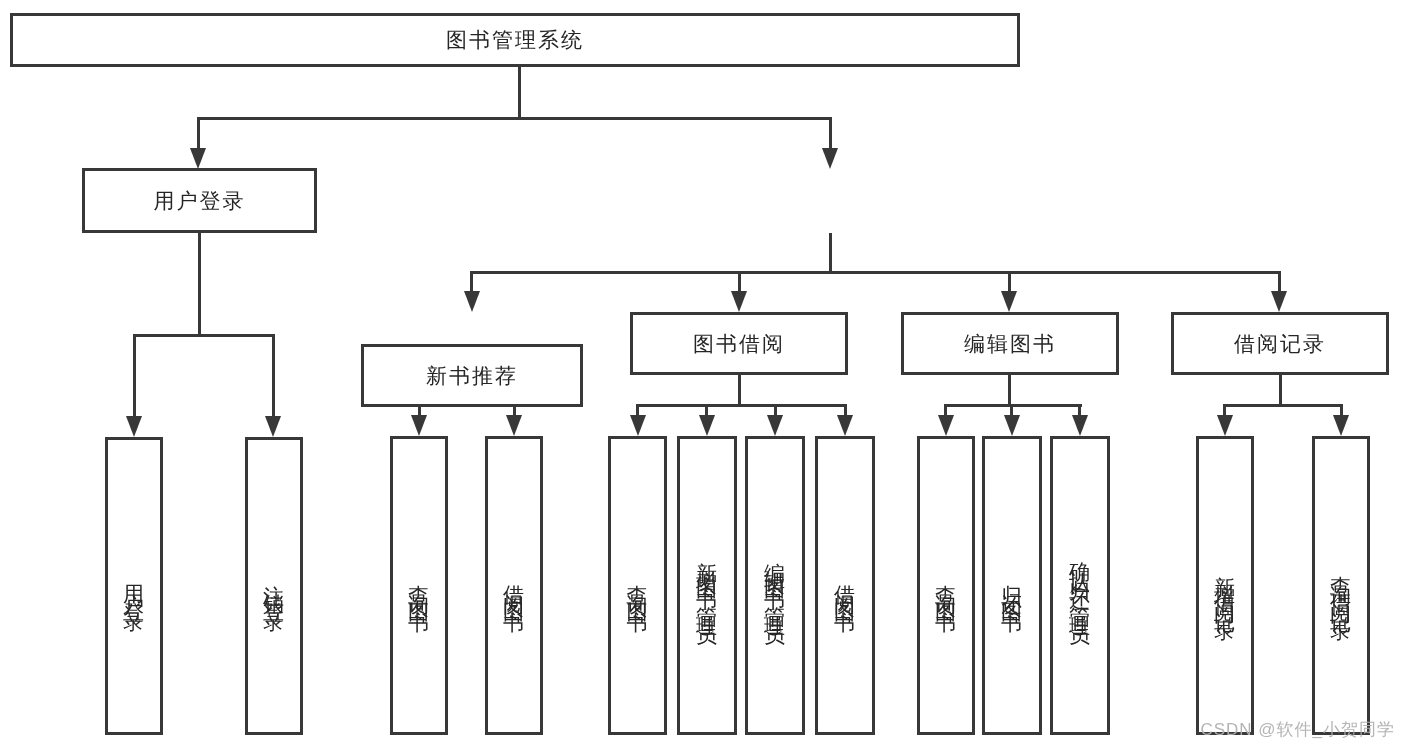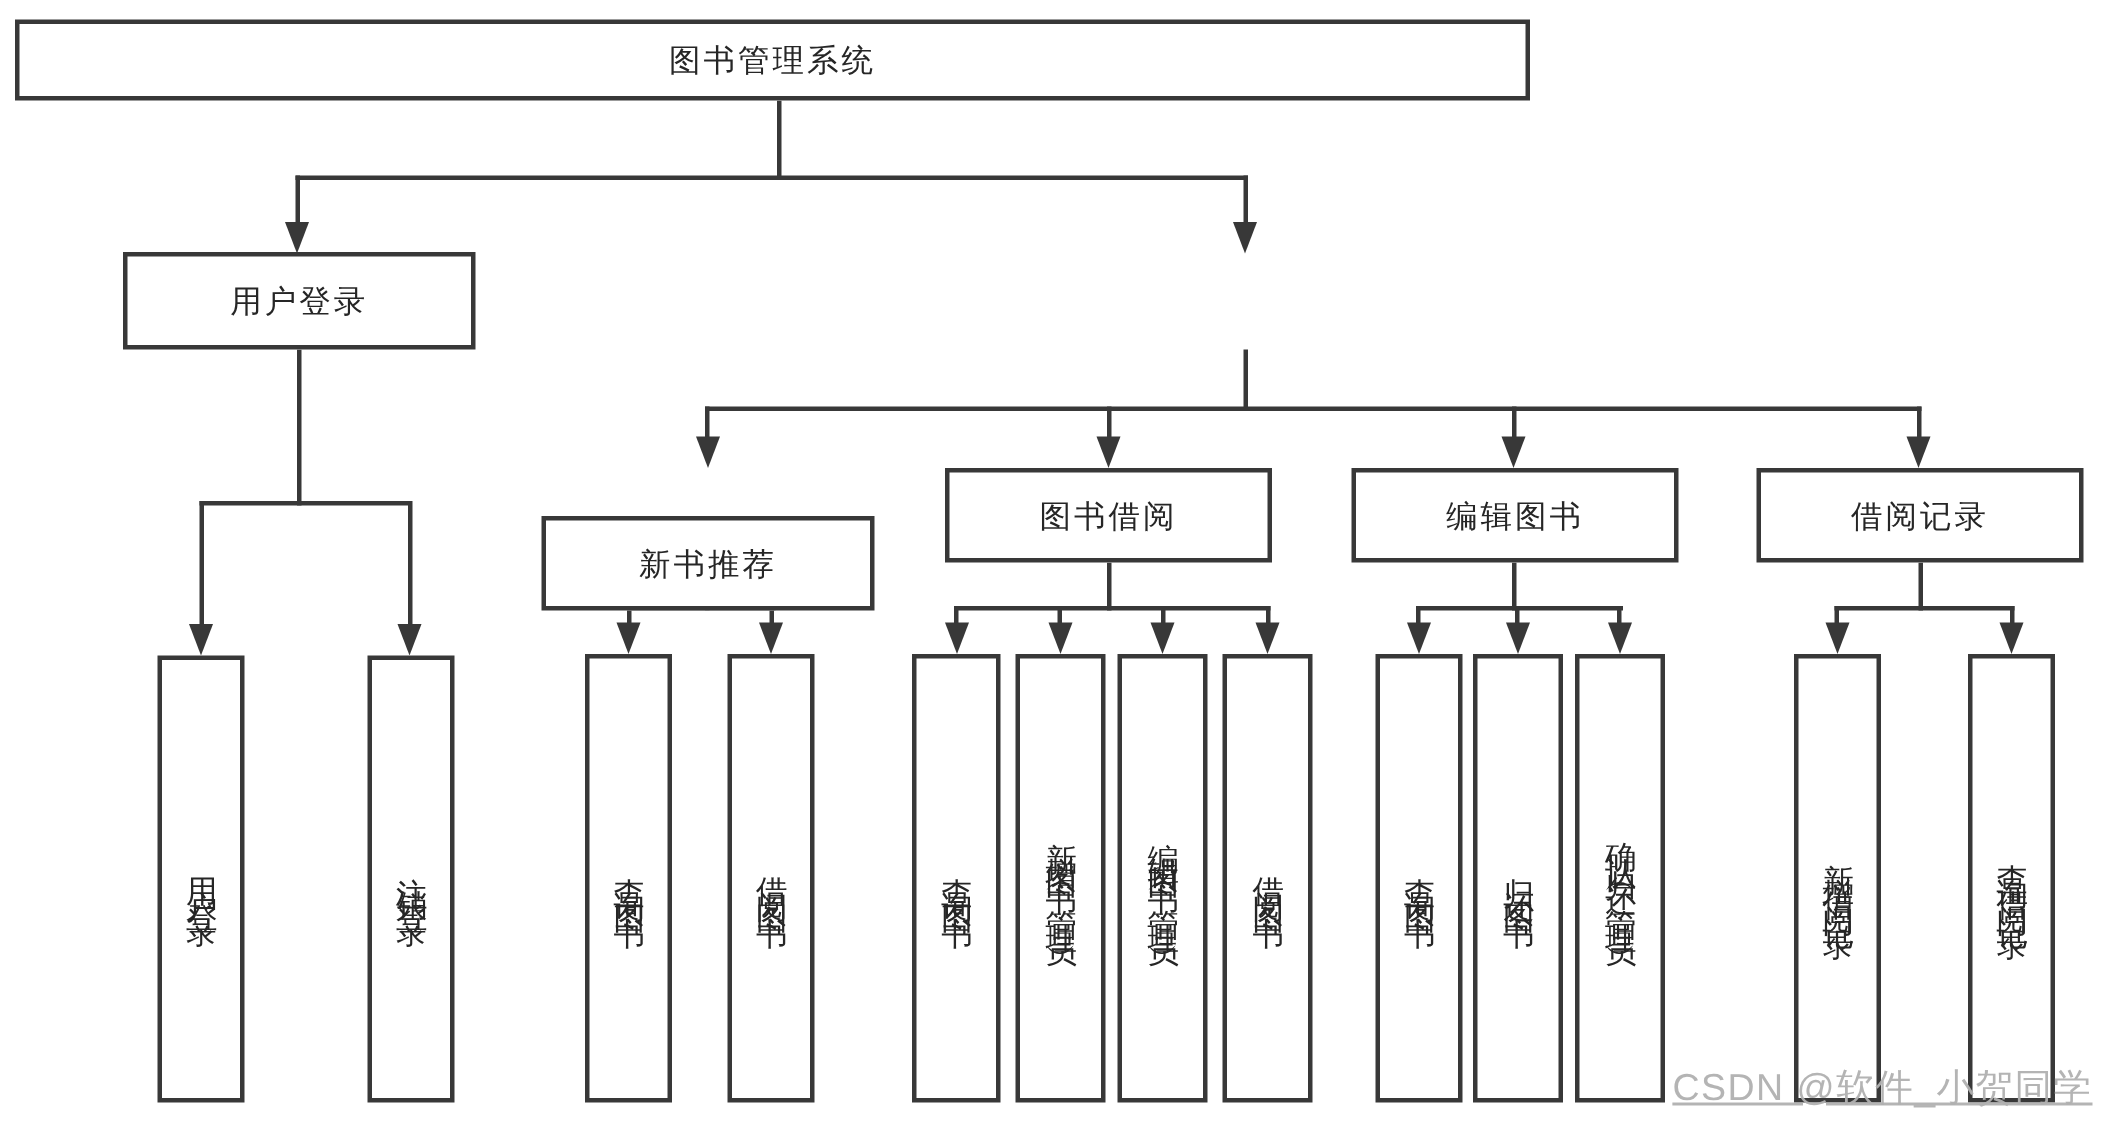--- a/index.html
+++ b/index.html
@@ -46,26 +46,25 @@
     height: 0;
     border-left: 8px solid transparent;
     border-right: 8px solid transparent;
     border-top: 21px solid #383838;
     z-index: 1;
   }
   .watermark {
     position: absolute;
     right: 10px;
     bottom: 6px;
-    font-size: 25px;
+    font-size: 17px;
     color: rgba(176,176,176,0.95);
     letter-spacing: 1px;
     z-index: 5;
     white-space: nowrap;
-    text-decoration: underline;
   }
 </style>
 </head>
 <body>
 
 <div id="canvas">
 
   <div class="box hnode" style="left:10px; top:13px; width:1010px; height:54px;">图书管理系统</div>
 
   <div class="vline" style="left:518px; top:67px; height:53px;"></div>

